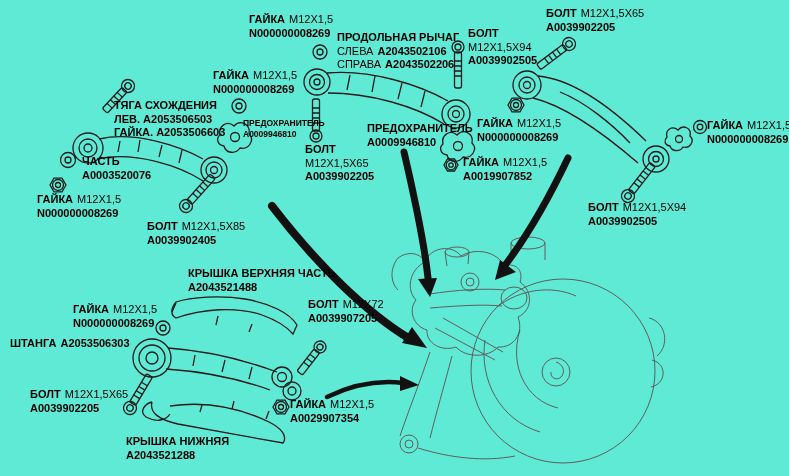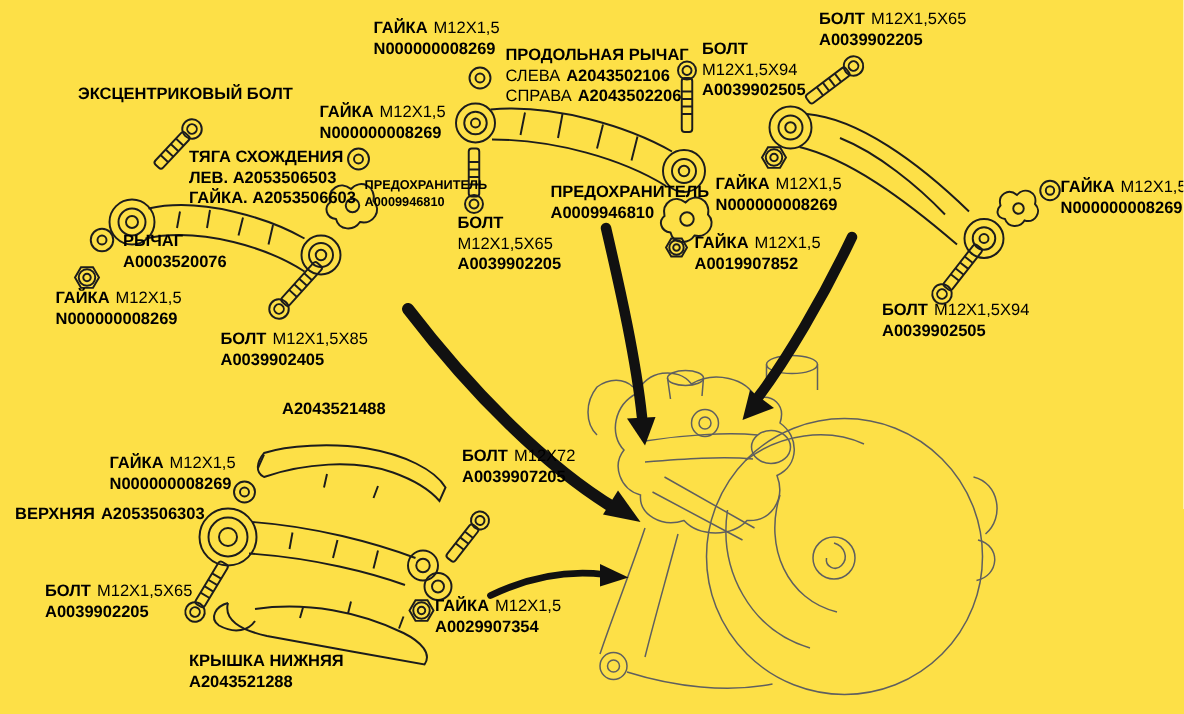--- a/index.html
+++ b/index.html
@@ -1,16 +1,16 @@
 <!DOCTYPE html>
 <html><head>
 <meta charset="utf-8">
 <style>
   html,body{margin:0;padding:0;background:#fff;}
-  #stage{position:relative;width:789px;height:476px;background:#fde047;overflow:hidden;
+  #stage{position:relative;width:789px;height:476px;background:#5eead4;overflow:hidden;
          font-family:"Liberation Sans",sans-serif;color:#000;}
   #art{position:absolute;left:0;top:0;}
   .lbl{position:absolute;font-size:11px;line-height:13.5px;white-space:nowrap;color:#000;}
   .lbl .b{font-weight:bold;}
   .lbl .sp{margin-left:4px;}
   .small{font-size:8.5px;line-height:10.5px;}
 </style>
 </head>
 <body>
 
@@ -236,41 +236,40 @@
       </g>
     </g>
   </svg>
 
   <div class="lbl" style="left:249px;top:13px">
     <div><span class="b">ГАЙКА</span><span class="sp">М12Х1,5</span></div>
     <div class="b">N000000008269</div>
   </div>
 
   <div class="lbl" style="left:52px;top:57px">
-    <div class="b">ЭКСЦЕНТРИКОВЫЙ БОЛТ</div>
-  </div>
-
-  <div class="lbl" style="left:126px;top:99px">
+  </div>
+
+  <div class="lbl" style="left:114px;top:99px">
     <div class="b">ТЯГА СХОЖДЕНИЯ</div>
     <div class="b">ЛЕВ. A2053506503</div>
     <div class="b">ГАЙКА. A2053506603</div>
   </div>
 
   <div class="lbl" style="left:213px;top:69px">
     <div><span class="b">ГАЙКА</span><span class="sp">М12Х1,5</span></div>
     <div class="b">N000000008269</div>
   </div>
 
   <div class="lbl small" style="left:243px;top:118px">
     <div class="b">ПРЕДОХРАНИТЕЛЬ</div>
     <div class="b">A0009946810</div>
   </div>
 
   <div class="lbl" style="left:82px;top:155px">
-    <div class="b">РЫЧАГ</div>
+    <div class="b">ЧАСТЬ</div>
     <div class="b">A0003520076</div>
   </div>
 
   <div class="lbl" style="left:37px;top:193px">
     <div><span class="b">ГАЙКА</span><span class="sp">М12Х1,5</span></div>
     <div class="b">N000000008269</div>
   </div>
 
   <div class="lbl" style="left:147px;top:220px">
     <div><span class="b">БОЛТ</span><span class="sp">М12Х1,5Х85</span></div>
@@ -320,30 +319,31 @@
     <div><span class="b">ГАЙКА</span><span class="sp">М12Х1,5</span></div>
     <div class="b">N000000008269</div>
   </div>
 
   <div class="lbl" style="left:588px;top:201px">
     <div><span class="b">БОЛТ</span><span class="sp">М12Х1,5Х94</span></div>
     <div class="b">A0039902505</div>
   </div>
 
   <div class="lbl" style="left:188px;top:267px">
+    <div class="b">КРЫШКА ВЕРХНЯЯ ЧАСТЬ</div>
     <div class="b">A2043521488</div>
   </div>
 
   <div class="lbl" style="left:73px;top:303px">
     <div><span class="b">ГАЙКА</span><span class="sp">М12Х1,5</span></div>
     <div class="b">N000000008269</div>
   </div>
 
   <div class="lbl" style="left:10px;top:337px">
-    <div><span class="b">ВЕРХНЯЯ</span><span class="sp b">A2053506303</span></div>
+    <div><span class="b">ШТАНГА</span><span class="sp b">A2053506303</span></div>
   </div>
 
   <div class="lbl" style="left:30px;top:388px">
     <div><span class="b">БОЛТ</span><span class="sp">М12Х1,5Х65</span></div>
     <div class="b">A0039902205</div>
   </div>
 
   <div class="lbl" style="left:308px;top:298px">
     <div><span class="b">БОЛТ</span><span class="sp">М12Х72</span></div>
     <div class="b">A0039907205</div>

